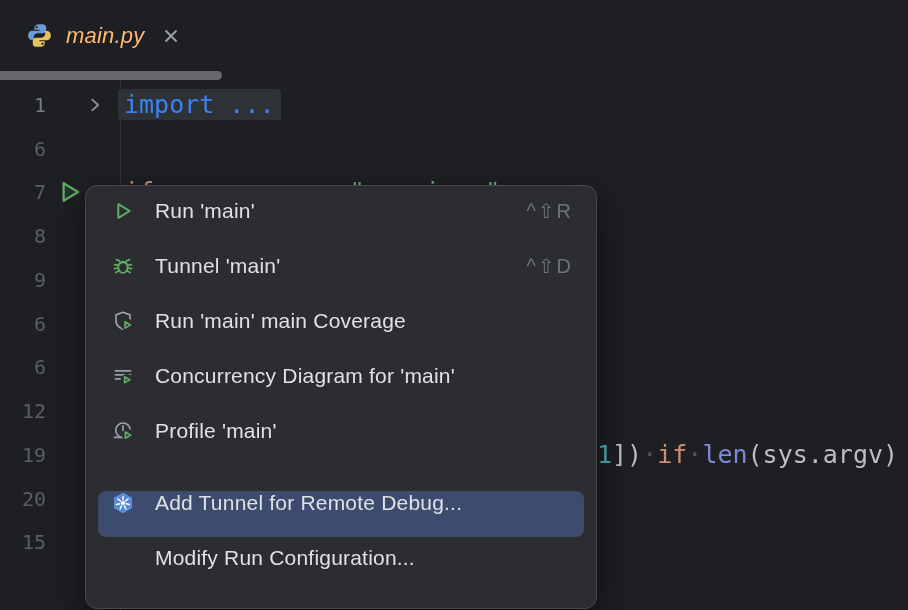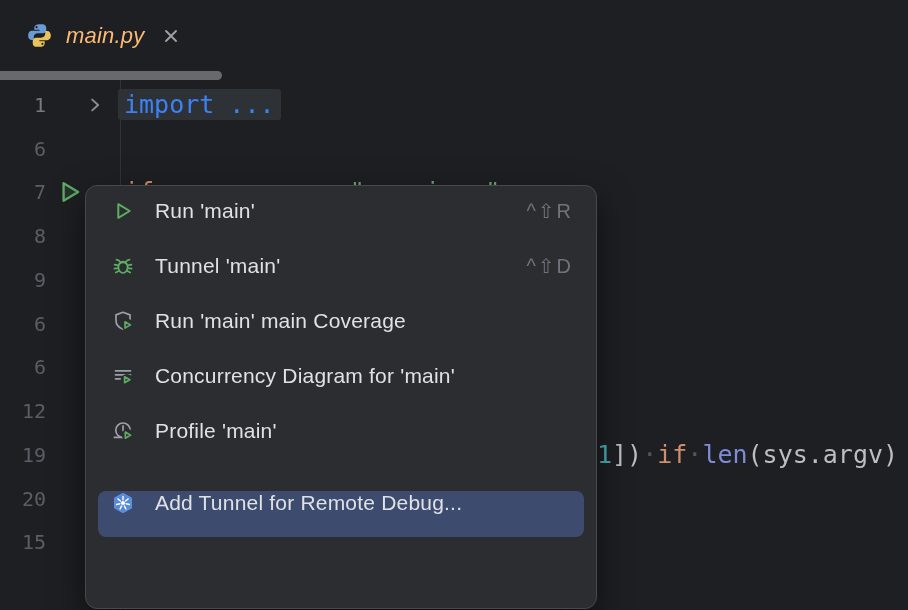--- a/index.html
+++ b/index.html
@@ -226,16 +226,17 @@
             </g>
           </svg>
         </span>
         <span class="mi-label">Add Tunnel for Remote Debug...</span>
         <span class="mi-shortcut"></span>
       </div>
     </div>
     <div class="menu-item">
       <div class="mi-inner">
         <span class="mi-icon"></span>
+        <span class="mi-label">Modify Run Configuration...</span>
         <span class="mi-shortcut"></span>
       </div>
     </div>
   </div>
 
 </body></html>

